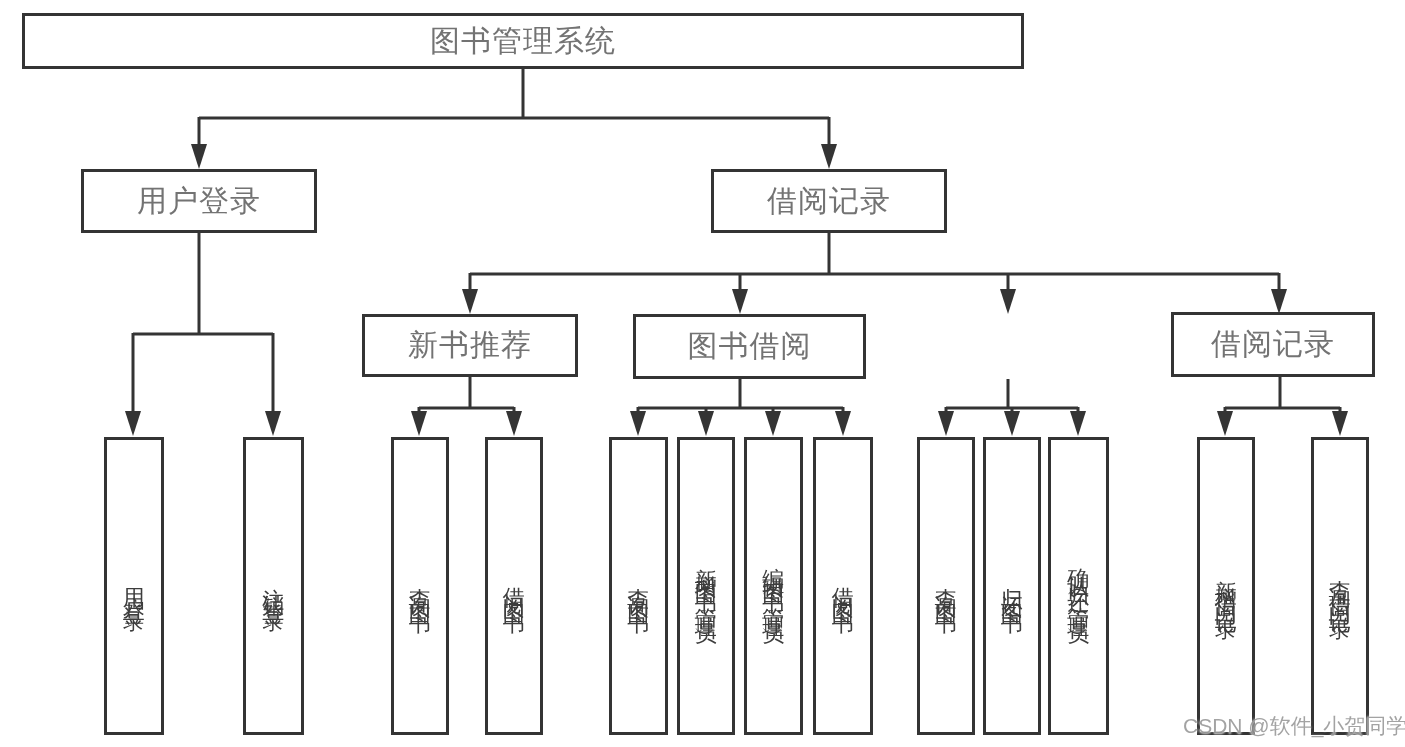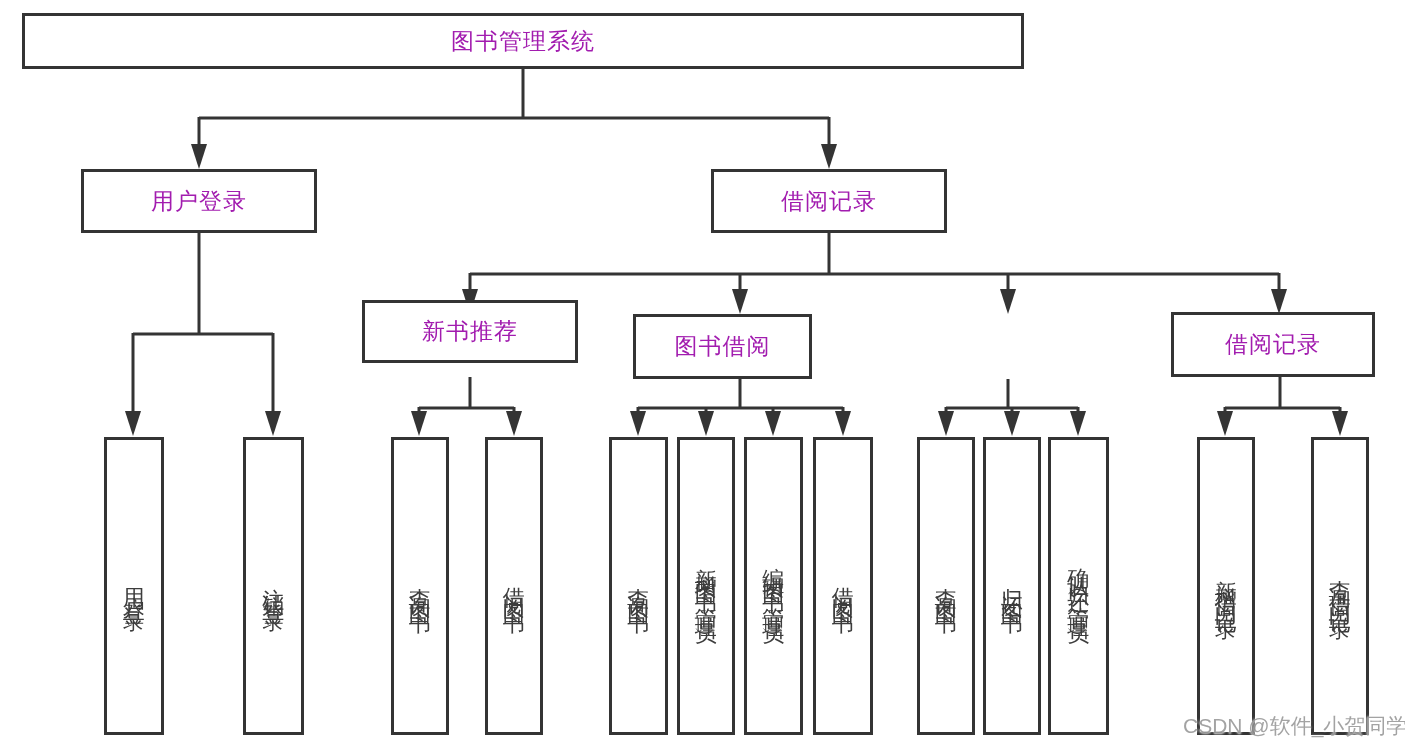--- a/index.html
+++ b/index.html
@@ -29,23 +29,23 @@
   }
   .node {
     position: absolute;
     background: #ffffff;
     border: 3px solid #343434;
     display: flex;
     align-items: center;
     justify-content: center;
   }
   .h-label {
-    font-size: 23px;
+    font-size: 30px;
     letter-spacing: 1px;
-    color: #a21caf;
+    color: #737373;
     white-space: nowrap;
   }
   .v-label {
     writing-mode: vertical-rl;
     text-orientation: mixed;
     font-size: 22px;
     letter-spacing: 8px;
     line-height: 1.15;
     color: #3d3d3d;
   }
@@ -106,24 +106,24 @@
     <span class="h-label">图书管理系统</span>
   </div>
 
   <div class="node" style="left:81px; top:169px; width:236px; height:64px;">
     <span class="h-label">用户登录</span>
   </div>
   <div class="node" style="left:711px; top:169px; width:236px; height:64px;">
     <span class="h-label">借阅记录</span>
   </div>
 
-  <div class="node" style="left:362px; top:300px; width:216px; height:63px;">
+  <div class="node" style="left:362px; top:314px; width:216px; height:63px;">
     <span class="h-label">新书推荐</span>
   </div>
-  <div class="node" style="left:633px; top:314px; width:179px; height:65px;">
+  <div class="node" style="left:633px; top:314px; width:233px; height:65px;">
     <span class="h-label">图书借阅</span>
   </div>
   <div class="node" style="left:1171px; top:312px; width:204px; height:65px;">
     <span class="h-label">借阅记录</span>
   </div>
 
   <div class="node leaf" style="left:104px; top:437px; width:60px; height:298px;">
     <span class="v-label">用户登录</span>
   </div>
   <div class="node leaf" style="left:243px; top:437px; width:61px; height:298px;">

